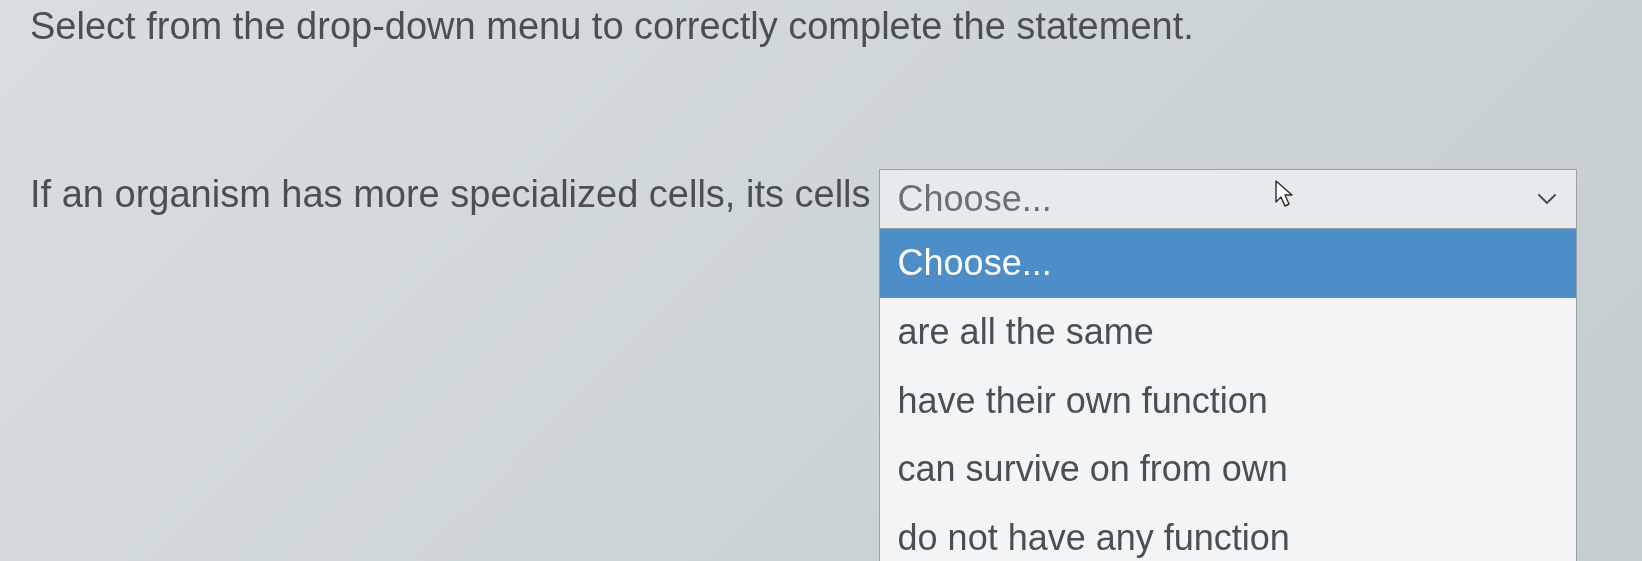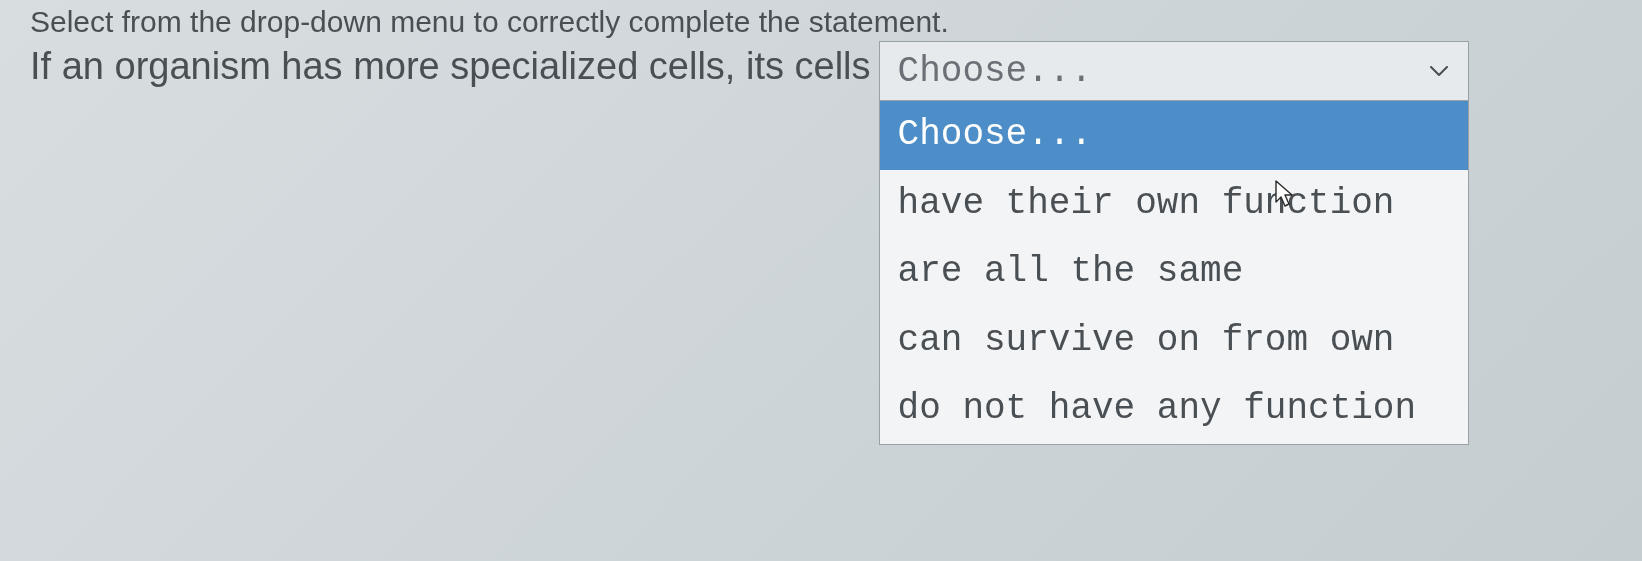--- a/index.html
+++ b/index.html
@@ -12,42 +12,42 @@
       height: 561px;
       background: linear-gradient(135deg, #d8dde0 0%, #ced5d8 50%, #c5cdd1 100%);
       font-family: Arial, Helvetica, sans-serif;
       overflow: hidden;
       position: relative;
     }
     .container {
       padding: 0 30px;
     }
     .instruction {
-      font-size: 30px;
+      font-size: 38px;
       color: #4a4f53;
       line-height: 1.3;
       padding-top: 2px;
       font-weight: 400;
     }
     .statement-row {
+      margin-top: 118px;
       display: flex;
       align-items: flex-start;
       gap: 8px;
     }
     .statement-text {
       font-size: 38px;
       color: #4a4f53;
       white-space: nowrap;
       padding-top: 4px;
       font-weight: 400;
     }
     .dropdown-wrapper {
       position: relative;
-      width: 590px;
-      font-family: Liberation Mono, monospace;
+      width: 698px;
     }
     .select-box {
       width: 100%;
       height: 60px;
       border: 1px solid #9aa1a6;
       background: #e6eaed;
       display: flex;
       align-items: center;
       justify-content: space-between;
       padding: 0 20px 0 18px;
@@ -107,22 +107,22 @@
         <span class="select-placeholder">Choose...</span>
         <span class="chevron">
           <svg viewBox="0 0 18 11" width="18" height="11">
             <path d="M1 1 L9 9 L17 1" stroke="#4a4f53" stroke-width="2" fill="none" stroke-linecap="round" stroke-linejoin="round"></path>
           </svg>
         </span>
       </div>
 
       <div class="options-list">
         <div class="option highlighted">Choose...</div>
+        <div class="option">are all the same</div>
         <div class="option">have their own function</div>
-        <div class="option">are all the same</div>
         <div class="option">can survive on from own</div>
         <div class="option">do not have any function</div>
       </div>
     </div>
   </div>
 </div>
 
 <div class="cursor-arrow">
   <svg viewBox="0 0 22 30" width="22" height="30">
     <path d="M1 1 L1 22 L6 17 L10 26 L14 24 L10 15 L17 15 Z" fill="#ffffff" stroke="#2b2b2b" stroke-width="1.4" stroke-linejoin="round"></path>

